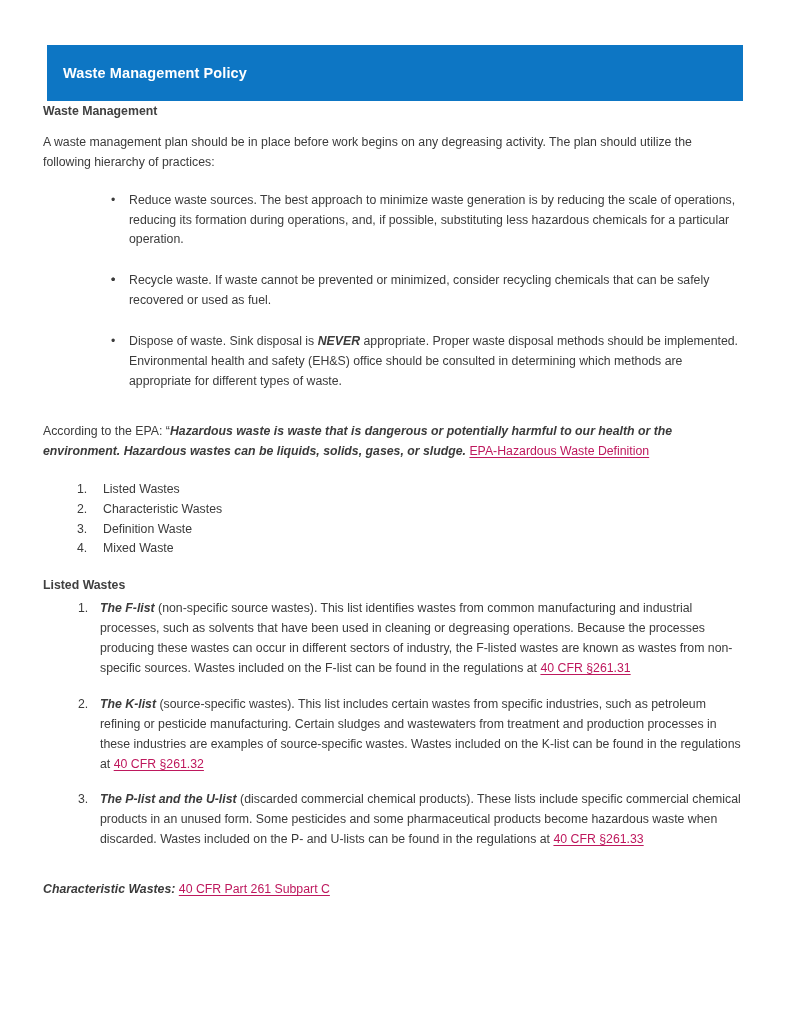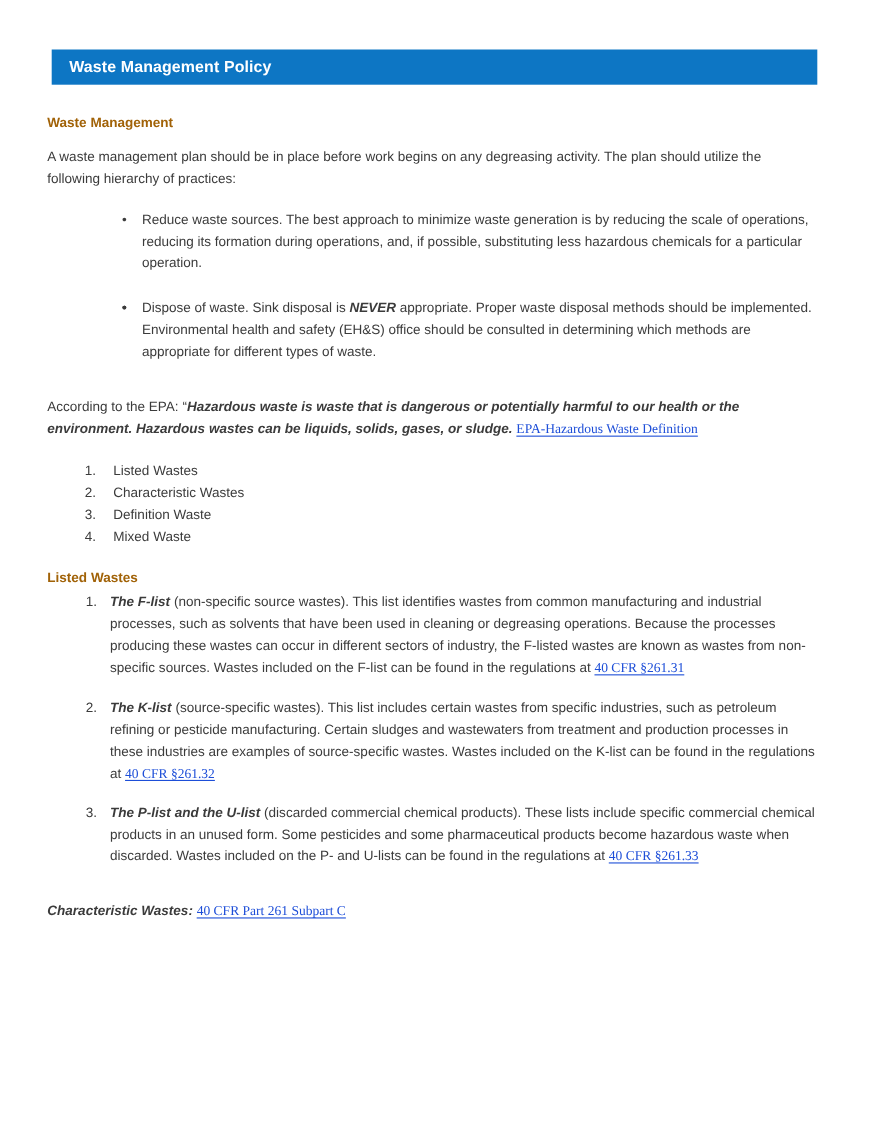--- a/index.html
+++ b/index.html
@@ -20,21 +20,21 @@
     height: 1024px;
     background: #ffffff;
   }
 
   
   .banner {
     position: absolute;
     left: 47px;
     top: 45px;
     width: 696px;
-    height: 32px;
+    height: 56px;
     background: #0d76c4;
     display: flex;
     align-items: center;
   }
   .banner-title {
     color: #ffffff;
     font-size: 14.5px;
     font-weight: bold;
     letter-spacing: 0.1px;
     padding-left: 16px;
@@ -44,21 +44,21 @@
   .content {
     position: absolute;
     left: 43px;
     top: 103px;
     width: 705px;
   }
 
   .heading {
     font-size: 12.3px;
     font-weight: bold;
-    color: #a16207;
+    color: #404040;
     margin: 0 0 12px 0;
     line-height: 1.45;
   }
 
   p.para {
     font-size: 12.3px;
     line-height: 1.62;
     margin: 0;
     color: #3b3b3b;
   }
@@ -124,24 +124,23 @@
     margin-bottom: 16px;
     width: 648px;
   }
   ol.listed > li:last-child { margin-bottom: 0; }
   ol.listed > li .num-marker { left: 35px; }
 
   .b { font-weight: bold; font-style: italic; }
   .bi { font-weight: bold; font-style: italic; }
 
   a.doclink, .doclink {
-    color: #1d4ed8;
+    color: #be185d;
     text-decoration: underline;
     text-underline-offset: 2px;
-    font-family: Liberation Serif, serif;
   }
 
   .block-gap-lg { height: 30px; }
   .block-gap-md { height: 18px; }
 </style>
 </head>
 <body>
 
 <div class="page">
 
@@ -161,20 +160,21 @@
         <span class="bullet-marker">•</span>
         <span><span>Reduce waste sources.</span><span> The best approach to minimize waste generation is by reducing the scale of operations, reducing its formation during operations, and, if possible, substituting less hazardous chemicals for a particular operation.</span></span>
       </li>
 
       <li>
         <span class="bullet-marker">•</span>
       </li>
 
       <li>
         <span class="bullet-marker">•</span>
+        <span><span>Recycle waste.</span><span> If waste cannot be prevented or minimized, consider recycling chemicals that can be safely recovered or used as fuel.</span></span>
       </li>
 
       <li>
         <span class="bullet-marker">•</span>
         <span><span>Dispose of waste.</span><span> Sink disposal is </span><span class="b">NEVER</span><span> appropriate. Proper waste disposal methods should be implemented. Environmental health and safety (EH&amp;S) office should be consulted in determining which methods are appropriate for different types of waste.</span></span>
       </li>
     </ul>
 
     <div class="block-gap-lg"></div>
 

